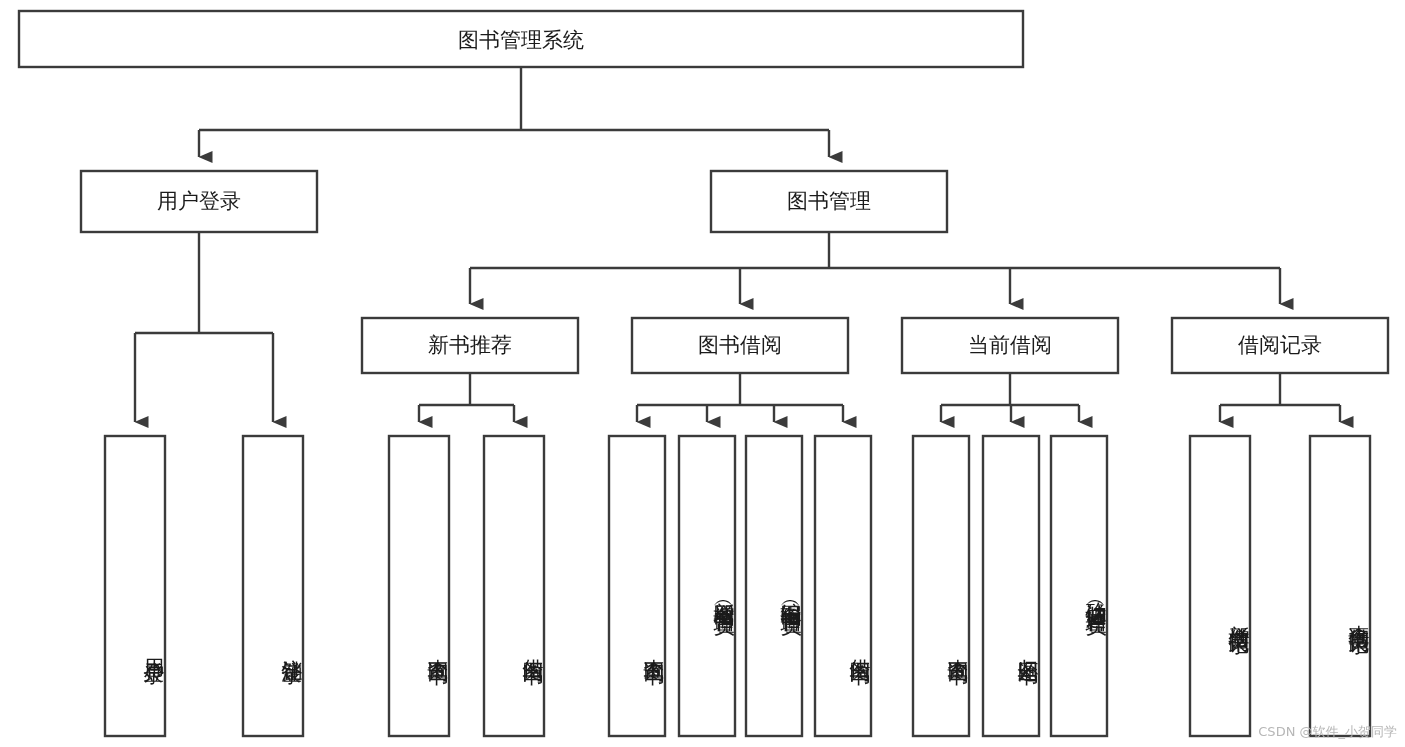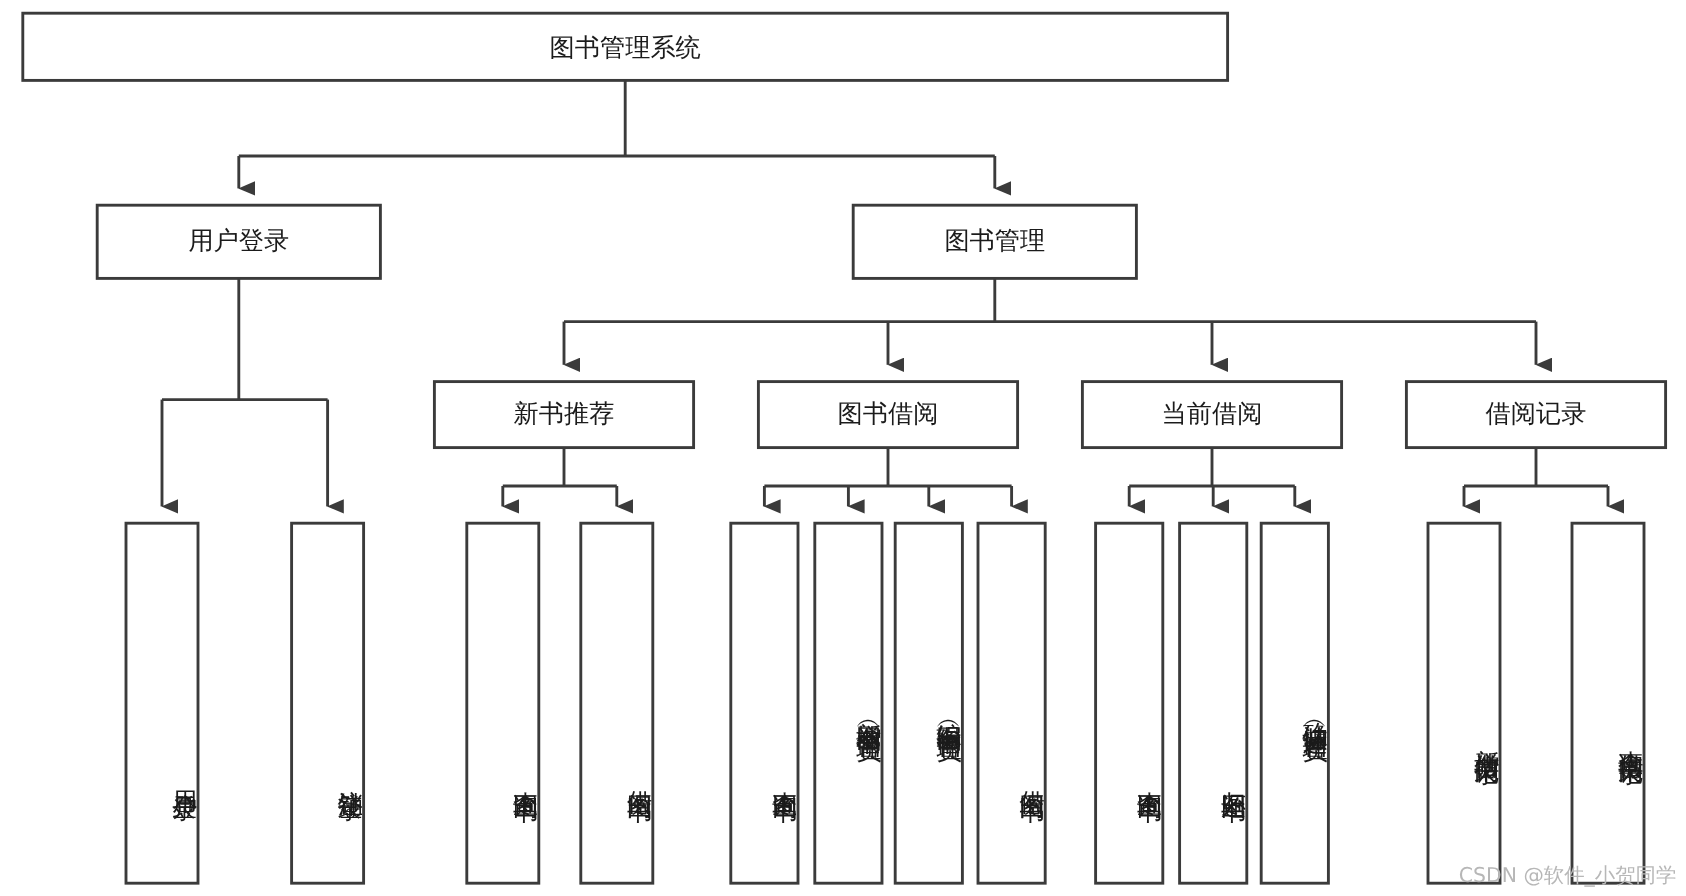--- a/index.html
+++ b/index.html
@@ -60,21 +60,21 @@
     align-items: flex-start;
     justify-content: center;
     white-space: nowrap;
     pointer-events: none;
   }
   .watermark {
     position: absolute;
     right: 8px;
     bottom: 6px;
     font-family: "DejaVu Sans", "Liberation Sans", sans-serif;
-    font-size: 17px;
+    font-size: 13px;
     color: #b7b7b7;
     white-space: nowrap;
   }
 </style>
 </head>
 <body>
 
 <div id="canvas">
 
   <svg id="diagram" viewBox="0 0 1405 747">

